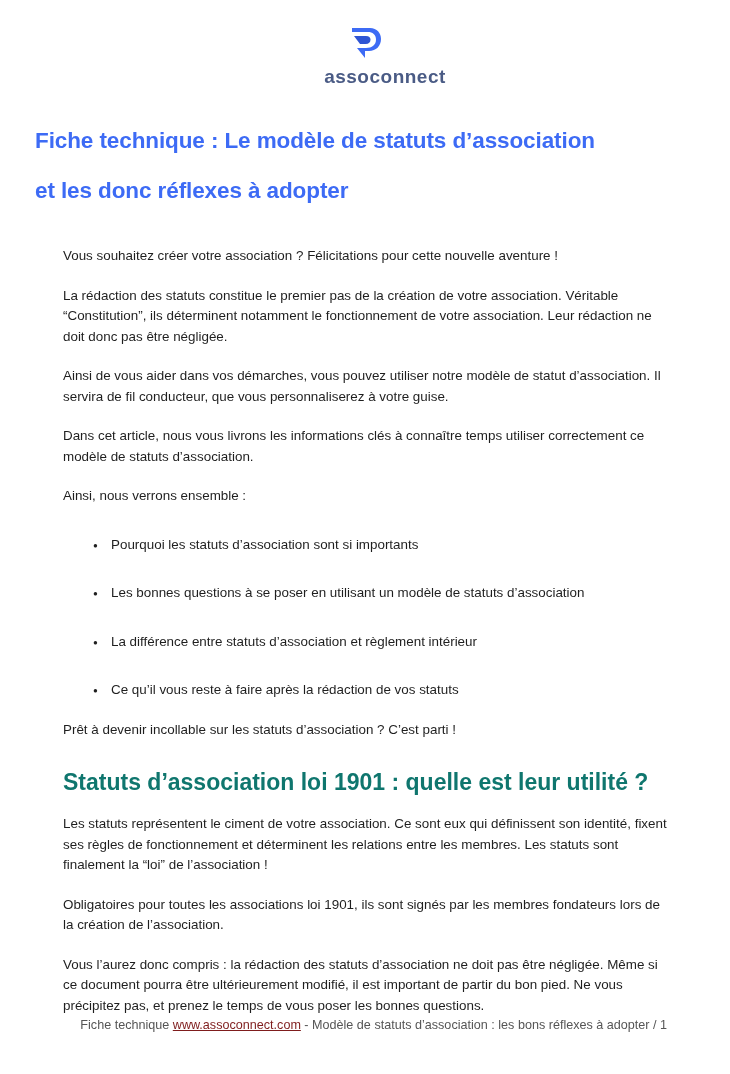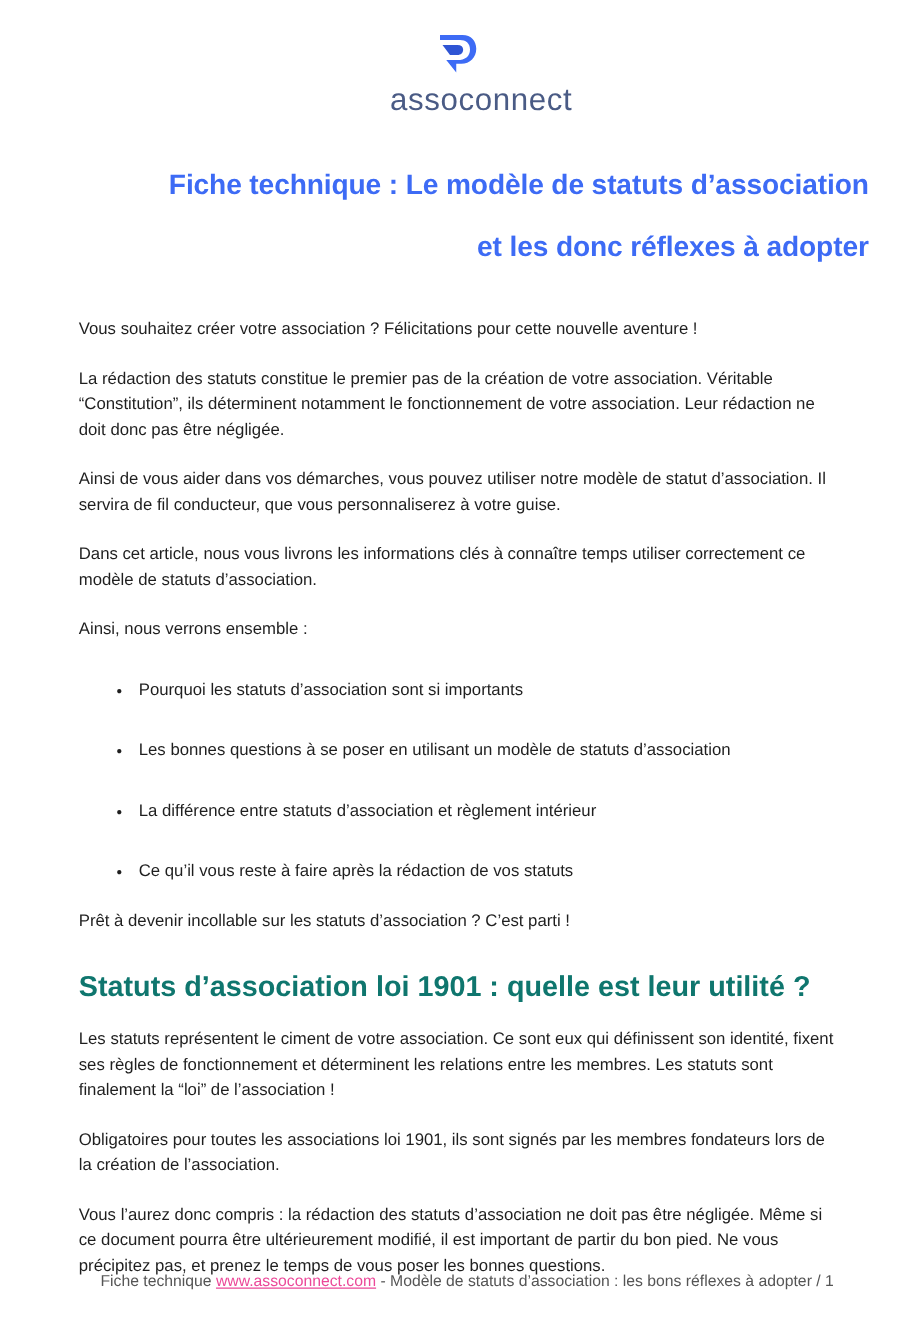--- a/index.html
+++ b/index.html
@@ -30,32 +30,32 @@
     flex-direction: column;
     align-items: center;
   }
   .logo-mark {
     width: 42px;
     height: 40px;
     display: block;
   }
   .logo-word {
     margin-top: 4px;
-    font-size: 25px;
-    font-weight: normal;
+    font-size: 19px;
+    font-weight: bold;
     letter-spacing: 0.5px;
     color: #4a5b85;
     margin-left: 40px;
   }
 
   
   .doc-title {
     margin: 28px auto 0 auto;
     width: 660px;
-    text-align: right;
+    text-align: left;
     color: #3d6bf5;
     font-size: 22.5px;
     font-weight: bold;
     line-height: 50px;
     letter-spacing: -0.1px;
   }
   .doc-title .line2 {
     display: block;
   }
 
@@ -108,21 +108,21 @@
     right: 0;
     bottom: 38px;
     width: 604px;
     margin: 0 auto;
     text-align: right;
     font-size: 12.6px;
     line-height: 21px;
     color: #555555;
   }
   .footer a {
-    color: #ec4899;
+    color: #7f1d1d;
     text-decoration: underline;
   }
 </style>
 </head>
 <body>
 
 <div class="page">
 
   <div class="logo-block">
     <span class="logo-mark">

